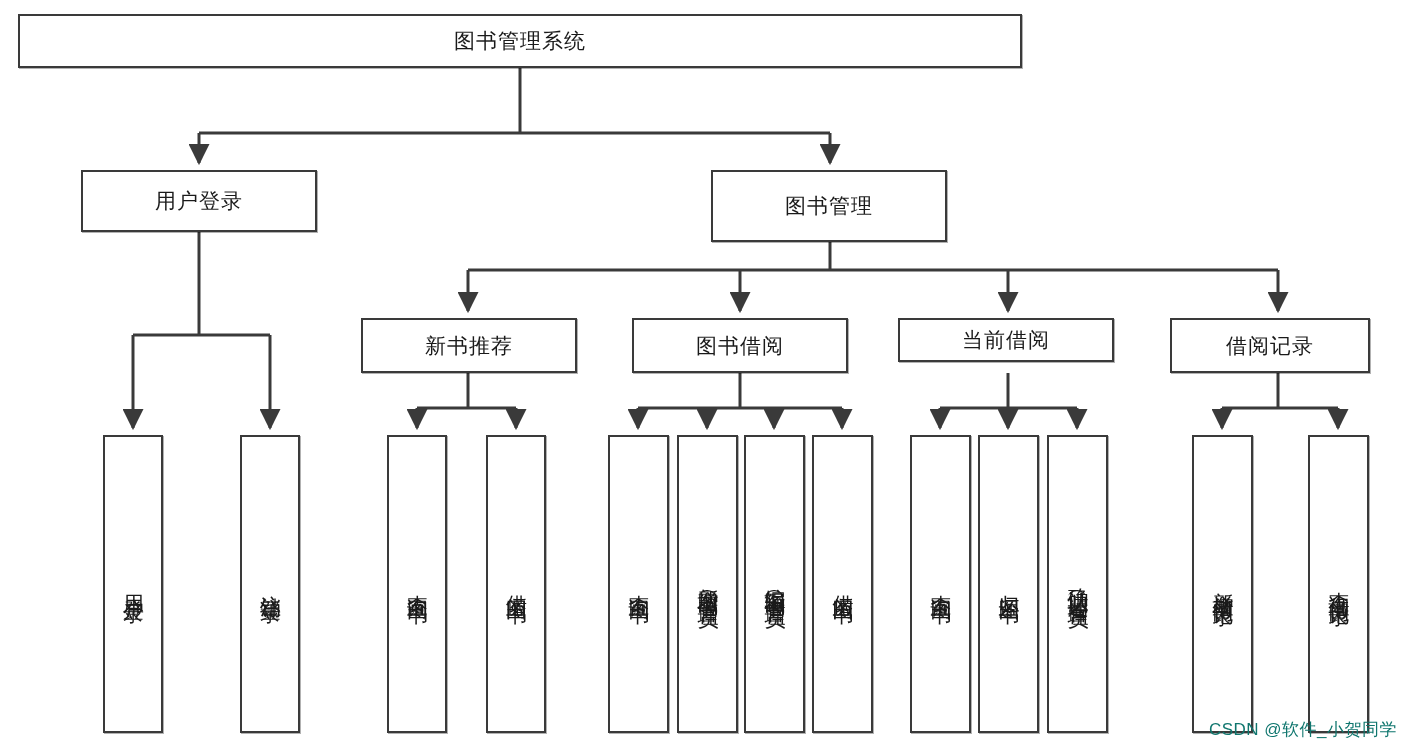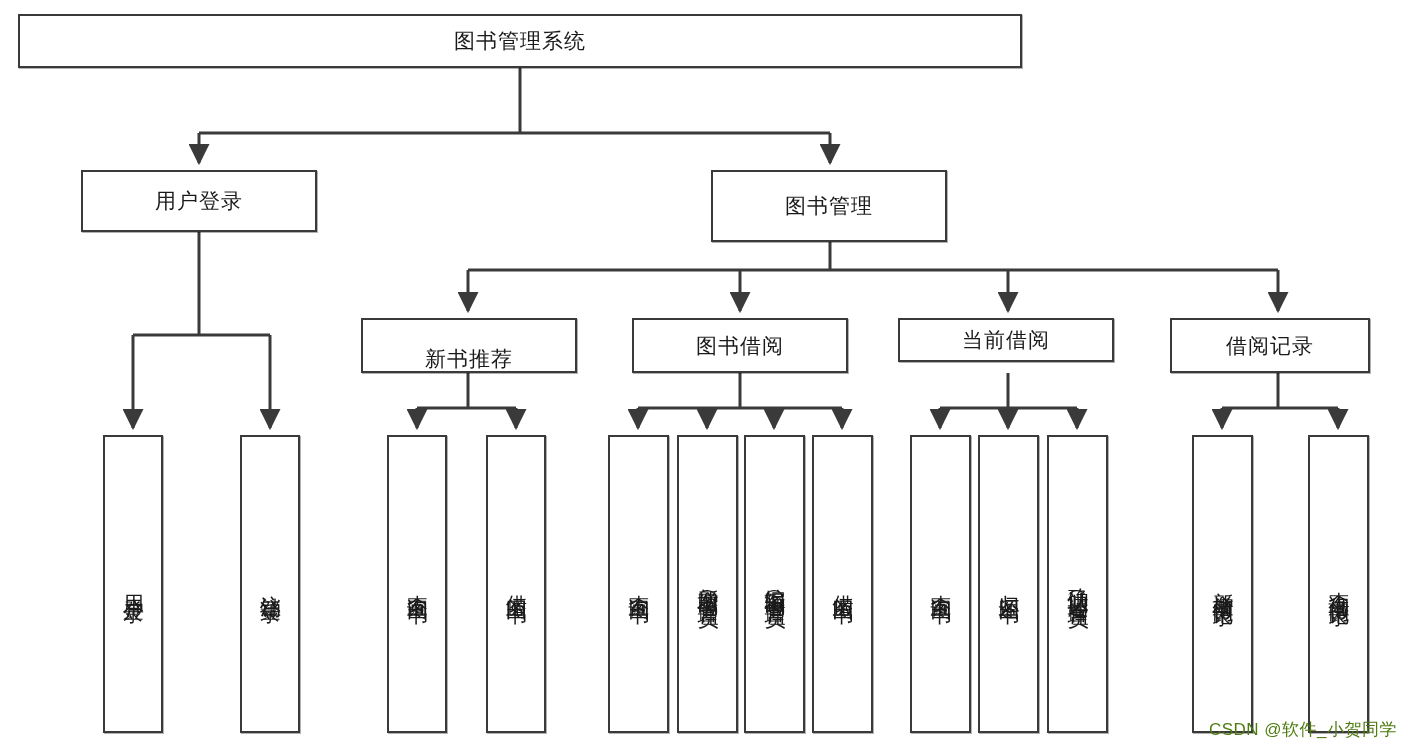--- a/index.html
+++ b/index.html
@@ -53,21 +53,21 @@
     line-height: 1.28;
     letter-spacing: 3px;
     white-space: nowrap;
     text-align: center;
   }
   .watermark {
     position: absolute;
     right: 8px;
     bottom: 6px;
     font-size: 17px;
-    color: #4d7c0f;
+    color: #0f766e;
     letter-spacing: 0.5px;
     white-space: nowrap;
     pointer-events: none;
   }
 </style>
 </head>
 <body>
 
 <div id="canvas">
 
@@ -125,21 +125,21 @@
     <span class="label">图书管理系统</span>
   </div>
 
   <div class="node node-h" style="left:81px; top:170px; width:236px; height:62px;">
     <span class="label">用户登录</span>
   </div>
   <div class="node node-h" style="left:711px; top:170px; width:236px; height:72px;">
     <span class="label">图书管理</span>
   </div>
 
-  <div class="node node-h" style="left:361px; top:318px; width:216px; height:55px;align-items:flex-end;">
+  <div class="node node-h" style="left:361px; top:318px; width:216px; height:55px;">
     <span class="label">新书推荐</span>
   </div>
   <div class="node node-h" style="left:632px; top:318px; width:216px; height:55px;">
     <span class="label">图书借阅</span>
   </div>
   <div class="node node-h" style="left:898px; top:318px; width:216px; height:44px;">
     <span class="label">当前借阅</span>
   </div>
   <div class="node node-h" style="left:1170px; top:318px; width:200px; height:55px;">
     <span class="label">借阅记录</span>

